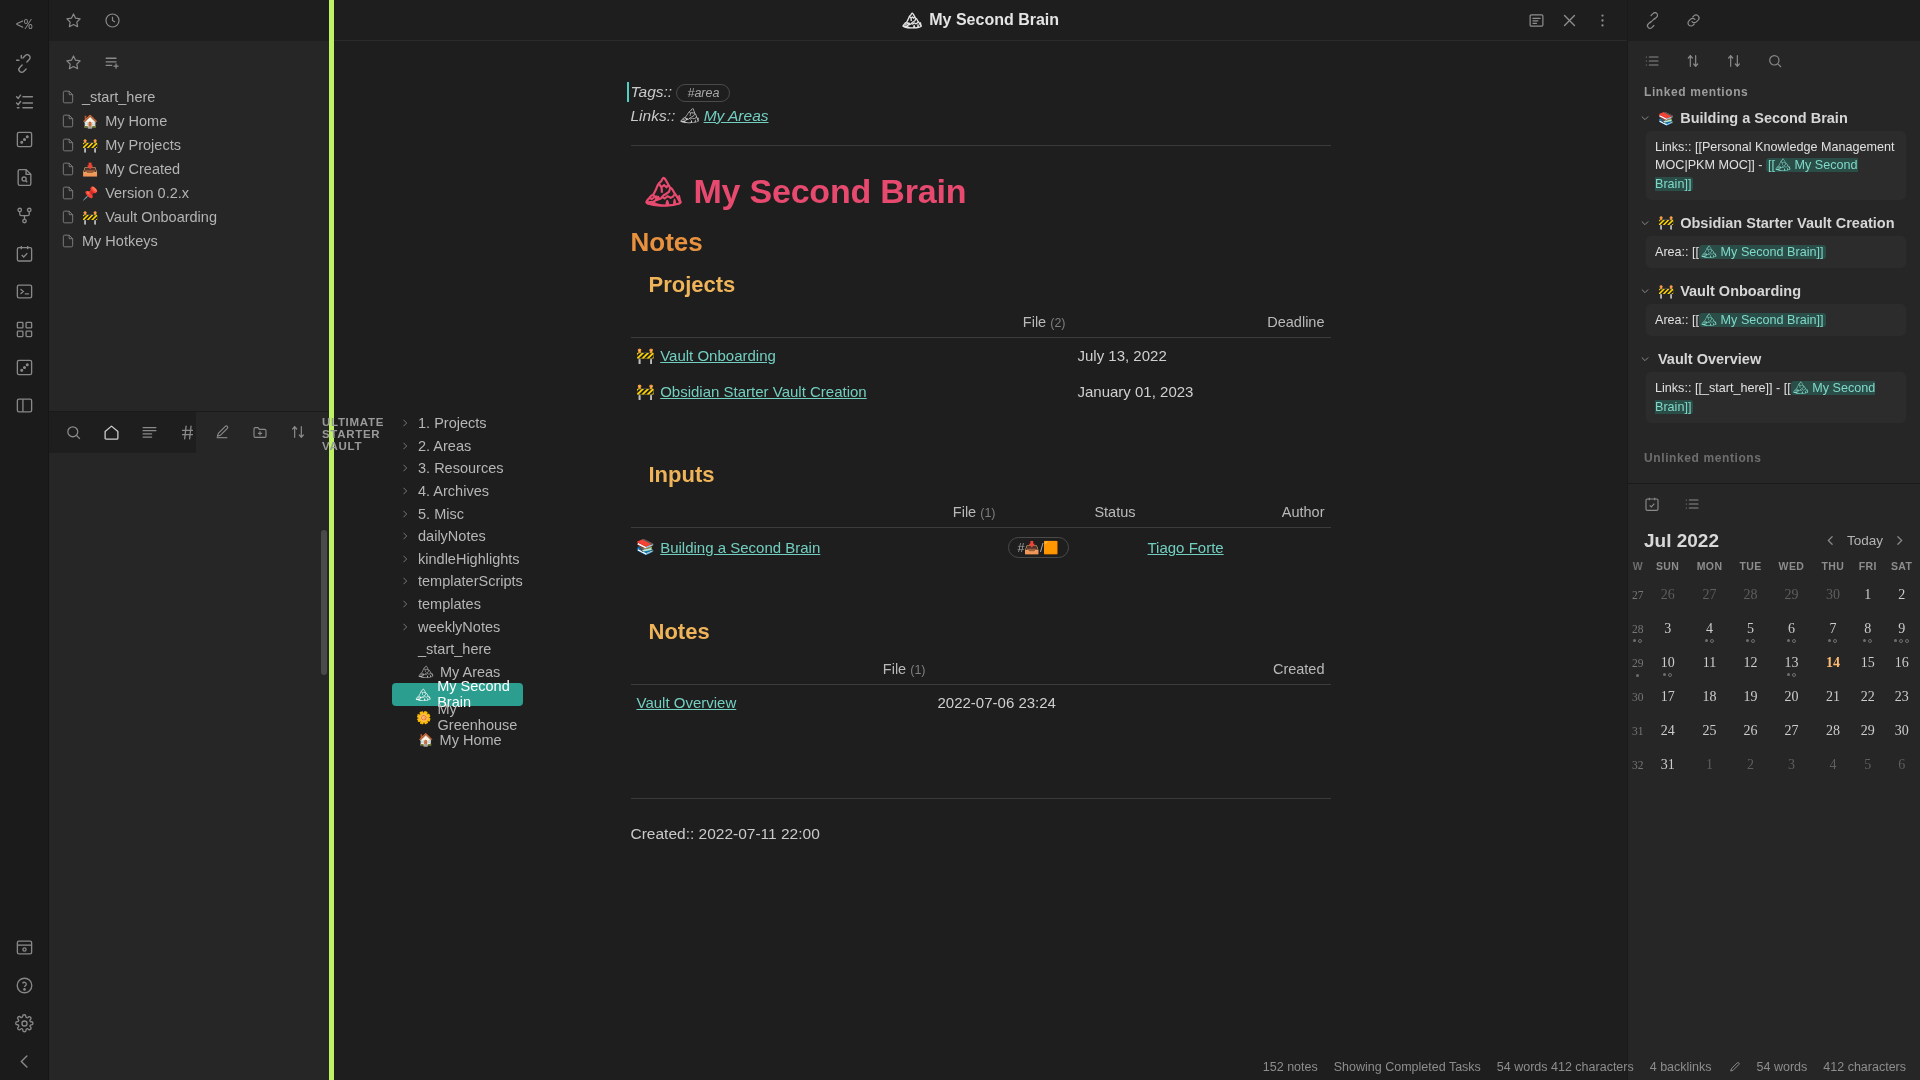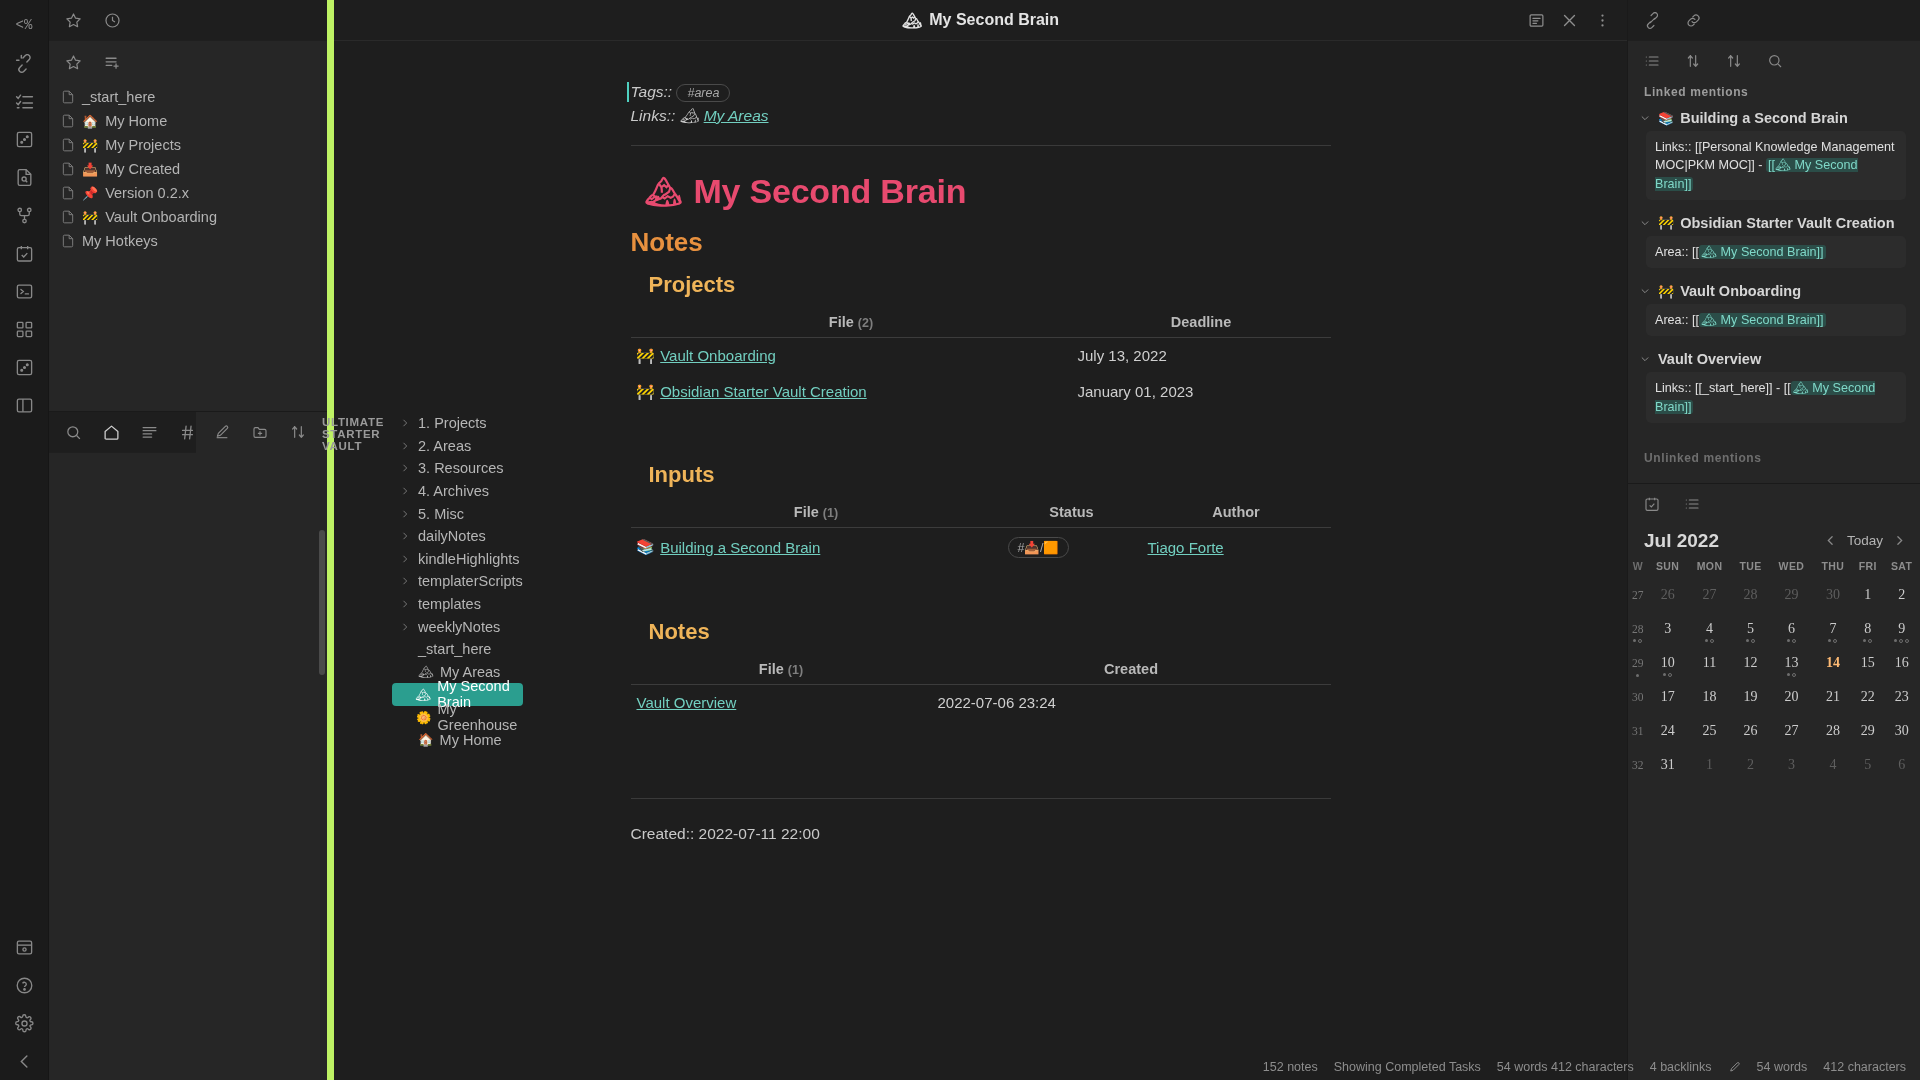--- a/index.html
+++ b/index.html
@@ -23,21 +23,21 @@
   .rb {
     width:40px; height:38px; display:flex; align-items:center; justify-content:center;
     color:#888; cursor:pointer;
   }
   .rb svg { width:19px; height:19px; }
   .rb .txt { font-size:14px; font-family:"Liberation Mono", monospace; color:#8a8a8a; }
 
   
   .left {
     width:285px; flex:0 0 285px; background:#262626;
-    display:flex; flex-direction:column; border-right:7px solid #bef264;
+    display:flex; flex-direction:column; border-right:5px solid #bef264;
   }
   .pane-tabbar {
     height:41px; display:flex; align-items:center; gap:22px;
     padding-left:16px; border-bottom:1px solid #1f1f1f; background:#1e1e1e;
   }
   .pane-tabbar .ic { color:#8a8a8a; cursor:pointer; }
   .pane-tabbar .ic svg { width:17px; height:17px; display:block; }
 
   .bookmarks-head {
     height:42px; display:flex; align-items:center; gap:22px; padding-left:16px;
@@ -128,21 +128,21 @@
   .h1 {
     font-size:34px; font-weight:700; color:#e84a6f; letter-spacing:-.2px;
     display:flex; align-items:center; gap:11px; margin:8px 0 16px 14px;
   }
   .h1 .emo { font-size:30px; }
   .h2 { font-size:26px; font-weight:700; color:#e8913f; margin:14px 0 14px 0; }
   .h3 { font-size:22px; font-weight:700; color:#efb459; margin:0 0 12px 18px; }
 
   .dv-table { width:100%; border-collapse:collapse; margin-bottom:8px; }
   .dv-table th {
-    text-align:center; font-weight:700; font-size:14.5px; color:#b9b9b9;
+    text-align:right; font-weight:400; font-size:14.5px; color:#b9b9b9;
     padding:4px 6px 7px 6px; border-bottom:1px solid #3c3c3c;
   }
   .dv-table th .cnt { color:#7e7e7e; font-size:12.5px; }
   .dv-table td {
     padding:9px 6px; font-size:15px; color:#cfcfcf; vertical-align:middle;
   }
   .cellflex { display:flex; align-items:center; gap:5px; }
   .status-pill {
     display:inline-flex; align-items:center; gap:2px;
     border:1px solid #4a4a4a; border-radius:11px;

